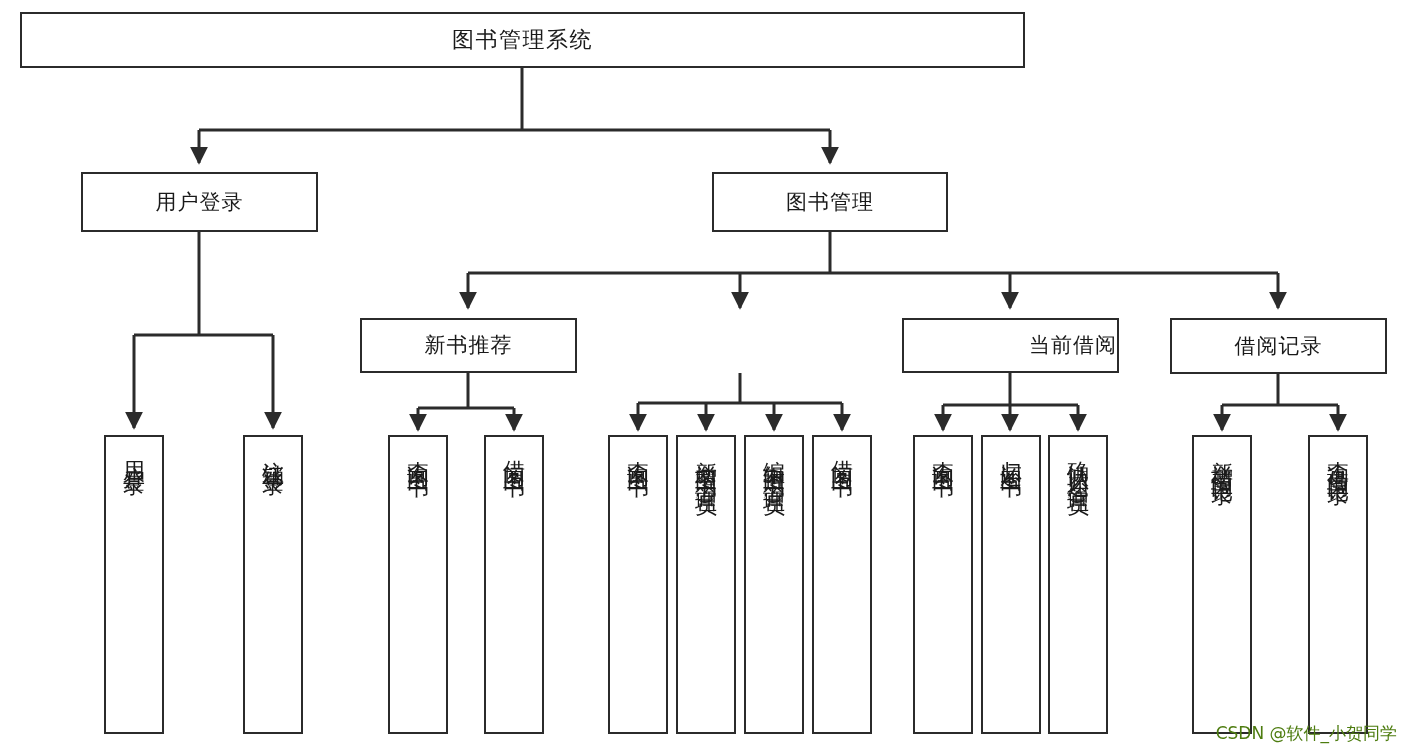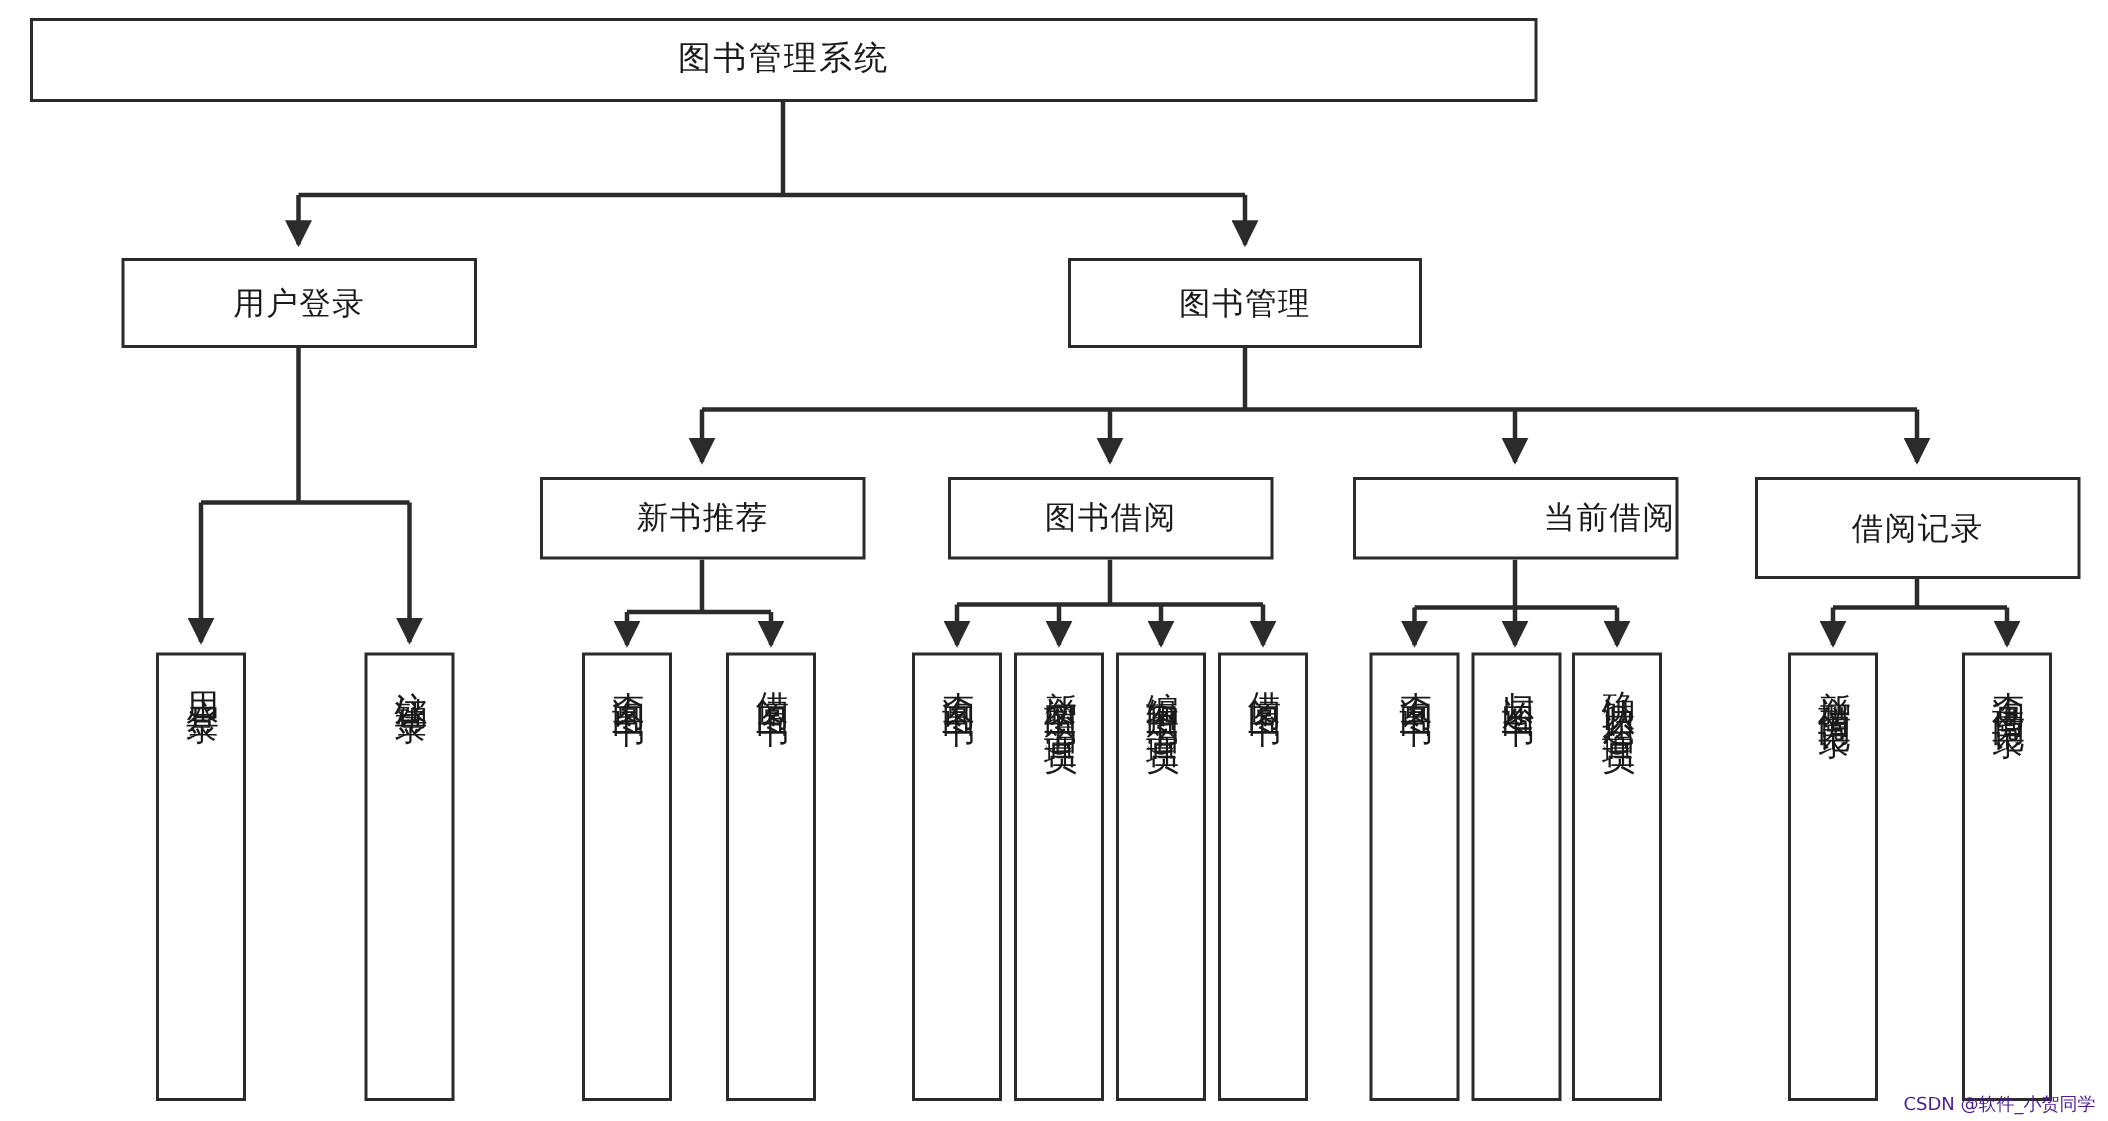--- a/index.html
+++ b/index.html
@@ -57,22 +57,22 @@
     font-size:22px;
     letter-spacing:5px;
     line-height:1;
     white-space:nowrap;
     -webkit-text-orientation:upright;
   }
   .watermark{
     position:absolute;
     right:8px;
     bottom:2px;
-    font-size:12px;
-    color:#4c1d95;
+    font-size:17px;
+    color:#4d7c0f;
     z-index:5;
     white-space:nowrap;
     font-family:"DejaVu Sans","Liberation Sans",sans-serif;
   }
 </style>
 </head>
 <body>
 
 <div id="diagram">
 
@@ -135,29 +135,26 @@
   </div>
 
   <div class="node h-node" style="left:360px;top:318px;width:217px;height:55px;">
     <span class="label">新书推荐</span>
   </div>
 
   <div class="node h-node" style="left:712px;top:172px;width:236px;height:60px;">
     <span class="label">图书管理</span>
   </div>
 
-  <div class="node h-node" style="left:632px;top:318px;width:217px;height:55px;">
-    <span class="label">图书借阅</span>
-  </div>
 
   <div class="node h-node" style="left:902px;top:318px;width:217px;height:55px;justify-content:flex-end;">
     <span class="label">当前借阅</span>
   </div>
 
-  <div class="node h-node" style="left:1170px;top:318px;width:217px;height:68px;">
+  <div class="node h-node" style="left:1170px;top:318px;width:217px;height:56px;">
     <span class="label">借阅记录</span>
   </div>
 
   <div class="node v-node" style="left:104px;top:435px;width:60px;height:299px;">
     <span class="label">用户登录</span>
   </div>
 
   <div class="node v-node" style="left:243px;top:435px;width:60px;height:299px;">
     <span class="label">注销登录</span>
   </div>

